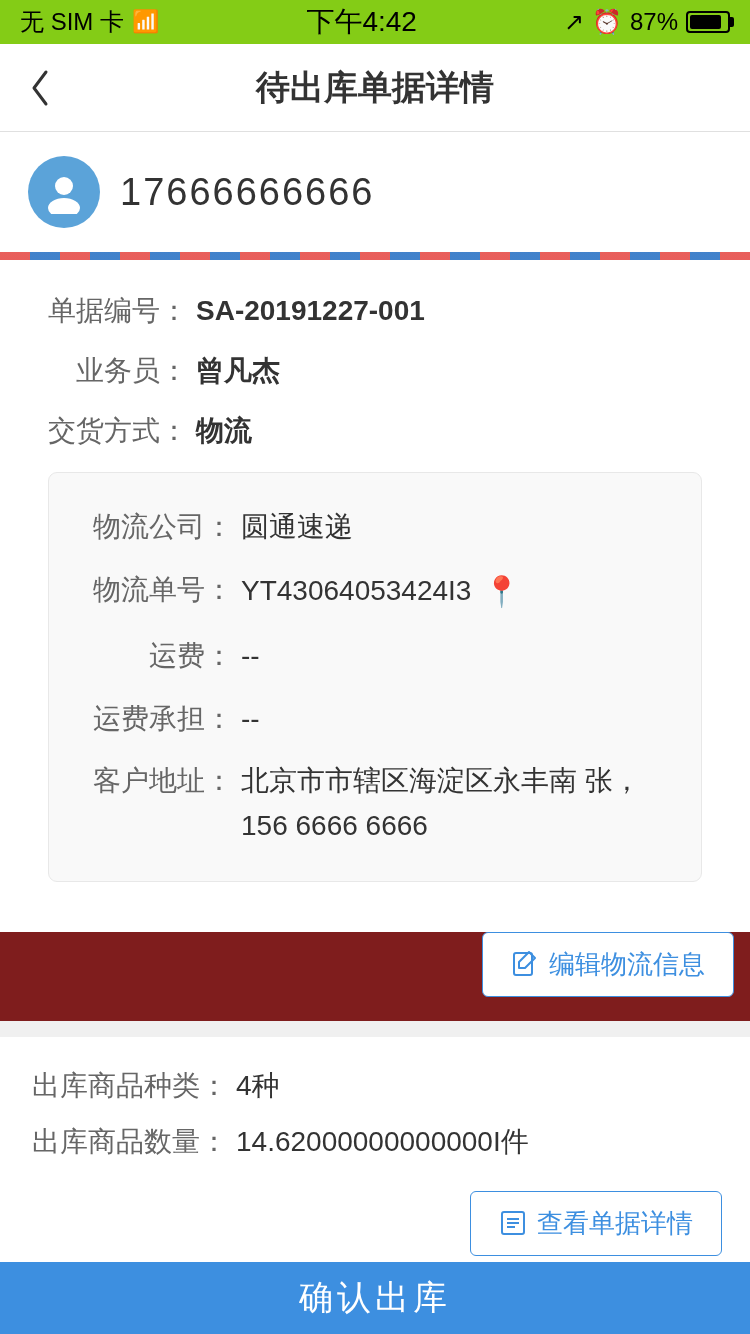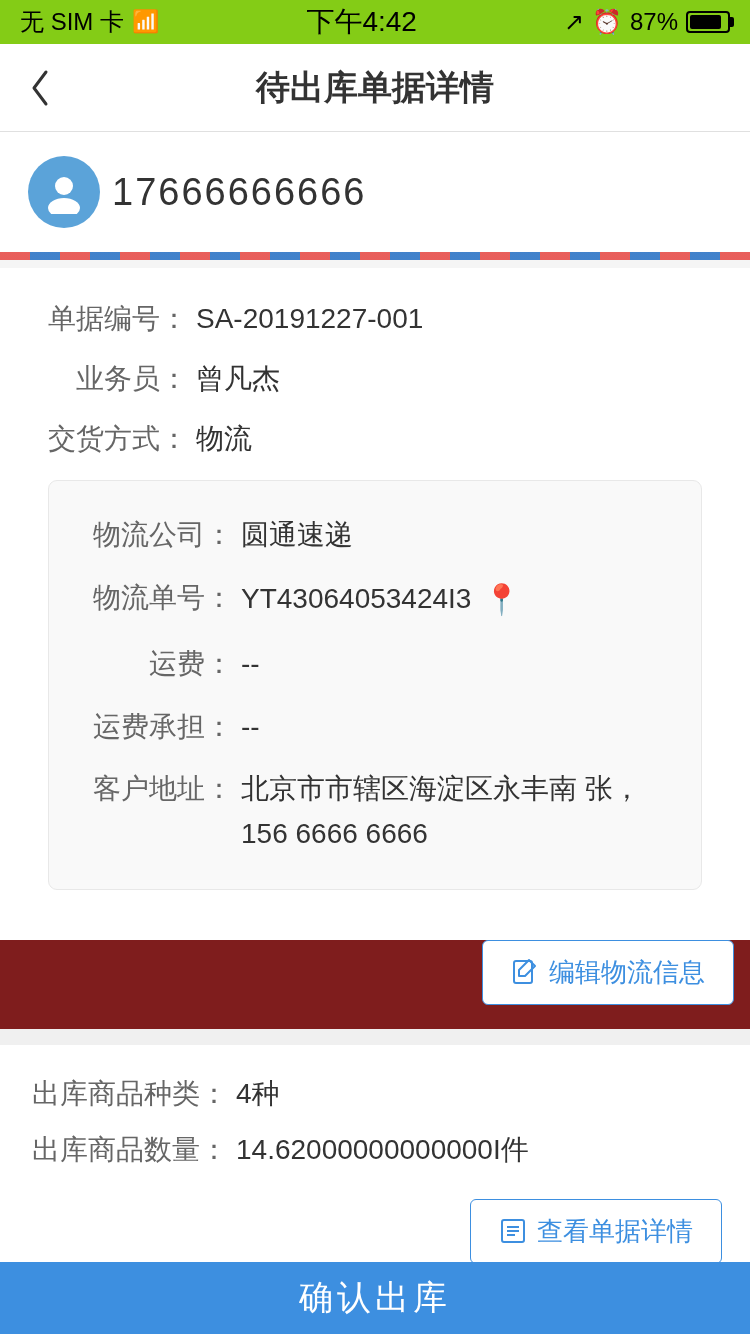--- a/index.html
+++ b/index.html
@@ -98,21 +98,21 @@
       font-weight: 600;
       color: #333;
     }
 
     
     .user-header {
       background: #fff;
       padding: 24px 28px;
       display: flex;
       align-items: center;
-      gap: 12px;
+      gap: 20px;
       margin-top: 0;
     }
     .user-avatar {
       width: 72px;
       height: 72px;
       background: #5ba3d9;
       border-radius: 50%;
       display: flex;
       align-items: center;
       justify-content: center;
@@ -137,21 +137,21 @@
         #e53935 0px, #e53935 30px,
         #1565c0 30px, #1565c0 60px
       );
       opacity: 0.8;
     }
 
     
     .info-section {
       background: #fff;
       padding: 30px 28px;
-      margin-top: 8px;
+      margin-top: 0;
     }
     .info-row {
       display: flex;
       align-items: flex-start;
       margin-bottom: 18px;
       font-size: 28px;
       line-height: 1.5;
     }
     .info-row:last-child {
       margin-bottom: 0;
@@ -159,20 +159,21 @@
     .info-label {
       color: #666;
       min-width: 160px;
       text-align: right;
       flex-shrink: 0;
     }
     .info-value {
       color: #333;
       flex: 1;
       padding-left: 8px;
+      font-weight: bold;
     }
 
     
     .logistics-card {
       background: #f9f9f9;
       border: 1px solid #e8e8e8;
       border-radius: 9px;
       margin: 20px 20px 20px 20px;
       padding: 32px 24px;
     }

